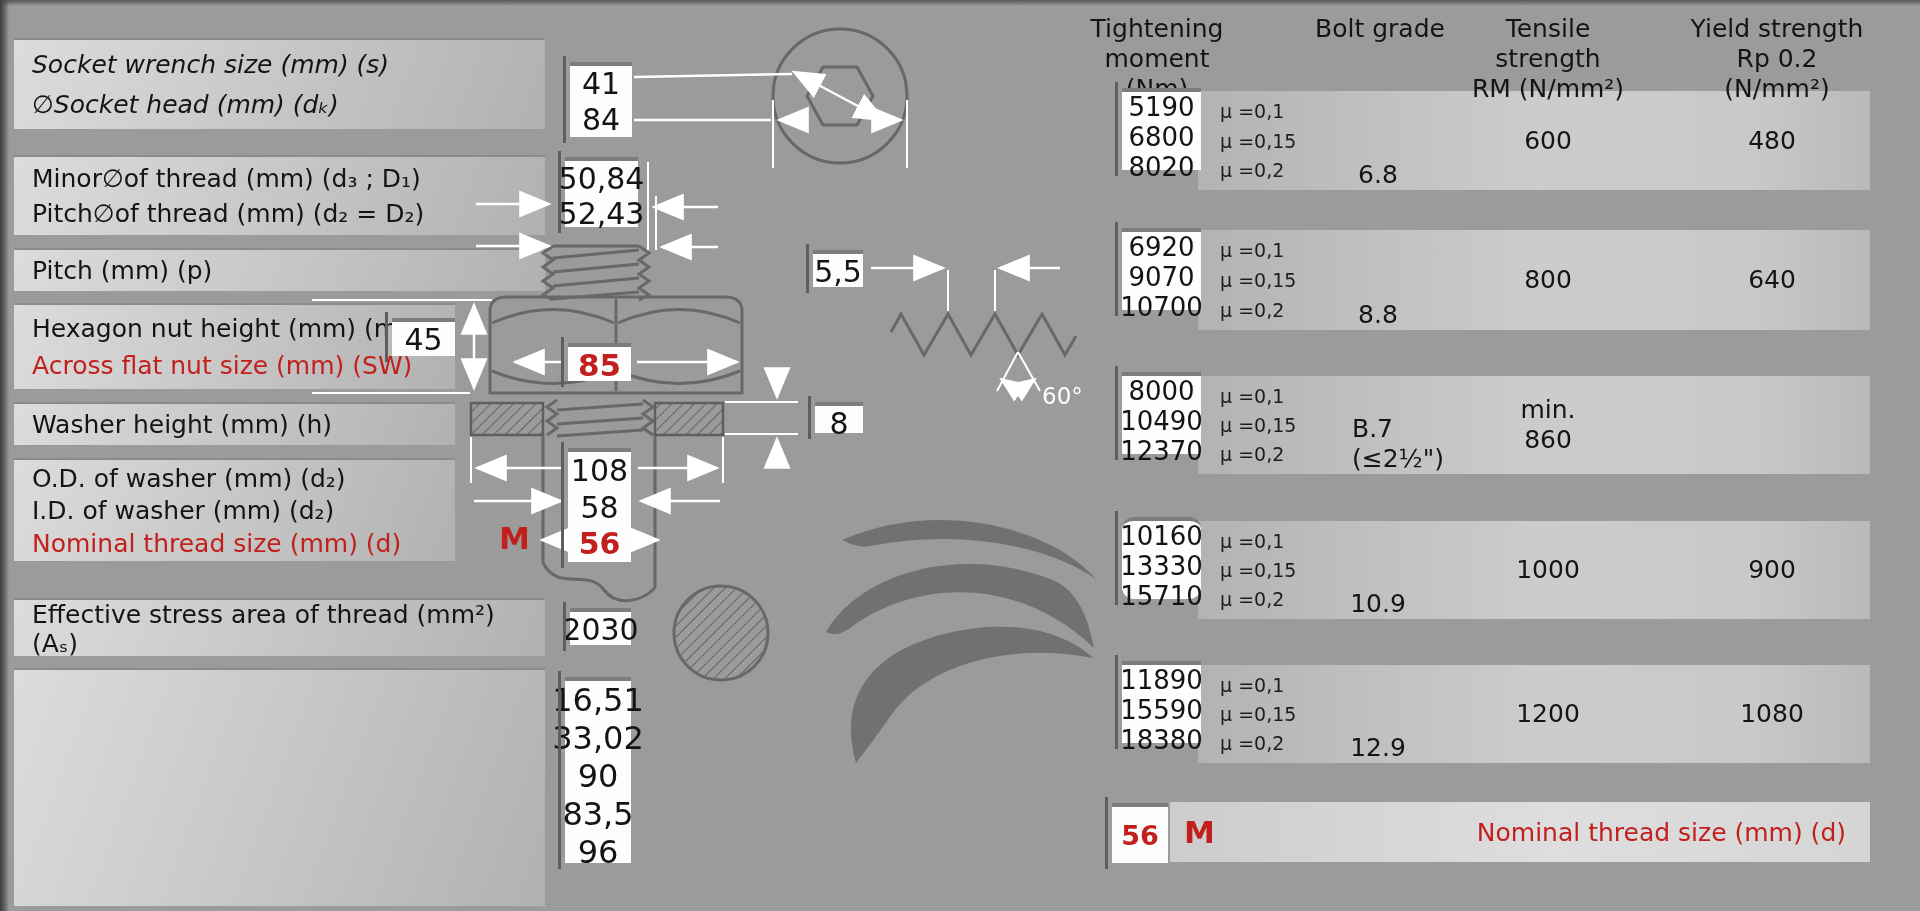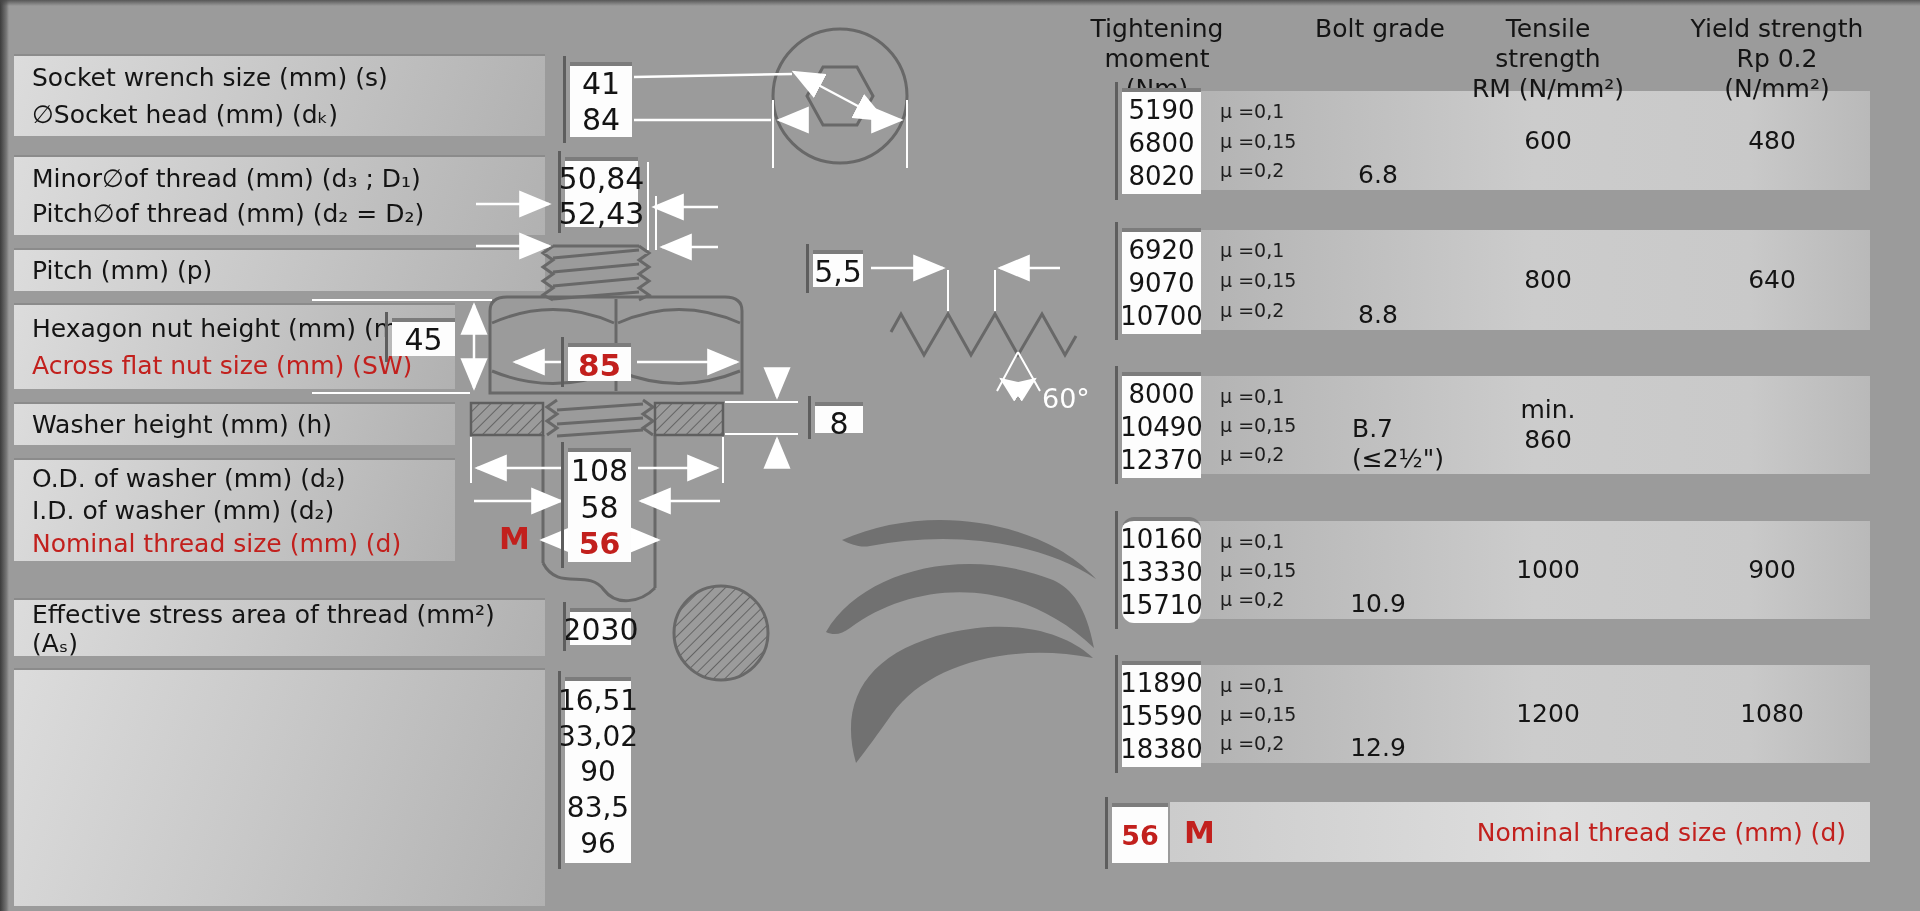--- a/index.html
+++ b/index.html
@@ -9,21 +9,21 @@
           background:linear-gradient(90deg,#3c3c3c,#757575 70%,rgba(150,150,150,0));z-index:4;}
   .edge-t{position:absolute;left:0;top:0;width:100%;height:6px;
           background:linear-gradient(180deg,rgba(70,70,70,.8),rgba(154,154,154,0));z-index:4;}
 
   
   .lrow{position:absolute;left:14px;z-index:1;
         background:linear-gradient(110deg,#dcdcdc,#c9c9c9 45%,#b1b1b1);
         box-shadow:0 -2px 0 rgba(110,110,110,.35);
         display:flex;flex-direction:column;justify-content:space-evenly;
         padding-left:18px;box-sizing:border-box;font-size:25px;}
-  .r1{top:56px;height:80px;width:531px;}
+  .r1{top:40px;height:89px;width:531px;font-style:italic;}
   .r2{top:157px;height:78px;width:531px;}
   .r3{top:250px;height:41px;width:531px;}
   .r4{top:305px;height:84px;width:441px;}
   .r5{top:404px;height:41px;width:441px;}
   .r6{top:460px;height:101px;width:441px;}
   .r7{top:600px;height:56px;width:531px;}
   .r8{top:670px;height:236px;width:531px;}
   .red{color:#c2201d;}
 
   
@@ -33,28 +33,28 @@
   .vbox::before{content:"";position:absolute;left:-7px;top:-10px;height:calc(100% + 16px);
         width:3px;background:#5e5e5e;}
   .b-sock{left:570px;top:62px;width:62px;height:75px;}
   .b-minor{left:565px;top:157px;width:73px;height:70px;}
   .b-nuth{left:392px;top:318px;width:63px;height:38px;}
   .b-flats{left:568px;top:343px;width:63px;height:38px;font-weight:bold;color:#c2201d;font-size:31px;}
   .b-pitch{left:813px;top:250px;width:50px;height:37px;}
   .b-wash{left:815px;top:402px;width:48px;height:31px;}
   .b-oid{left:568px;top:448px;width:63px;height:114px;}
   .b-area{left:570px;top:608px;width:61px;height:37px;}
-  .b-extra{left:565px;top:677px;width:66px;height:186px;font-size:28px;}
-  .b-g{left:1122px;width:79px;height:106px;font-size:26px;}
+  .b-extra{left:565px;top:677px;width:66px;height:186px;font-size:32px;}
+  .b-g{left:1122px;width:79px;height:82px;font-size:26px;}
   .bg1{top:88px;} .bg2{top:228px;} .bg3{top:372px;} .bg4{top:517px;border-radius:12px;} .bg5{top:661px;}
   .b-foot{left:1112px;top:803px;width:56px;height:60px;font-weight:bold;color:#c2201d;font-size:27px;}
   .vred{color:#c2201d;font-weight:bold;}
 
   .m-diag{position:absolute;left:499px;top:520px;font-size:31px;font-weight:bold;color:#c2201d;z-index:3;}
-  .angle{position:absolute;left:1042px;top:383px;font-size:27px;color:#ffffff;z-index:3;}
+  .angle{position:absolute;left:1042px;top:383px;font-size:23px;color:#ffffff;z-index:3;}
 
   
   .hdr{position:absolute;top:14px;font-size:25px;line-height:30px;text-align:center;z-index:2;}
   .h1{left:1037px;width:240px;} .h2{left:1300px;width:160px;}
   .h3{left:1458px;width:180px;} .h4{left:1682px;width:190px;}
 
   .band{position:absolute;left:1198px;width:672px;z-index:1;
         background:linear-gradient(90deg,#b3b3b3,#cccccc 50%,#c9c9c9 82%,#b9b9b9);}
   .bd1{top:91px;height:99px;} .bd2{top:230px;height:100px;} .bd3{top:376px;height:98px;}
   .bd4{top:521px;height:98px;} .bd5{top:665px;height:98px;}

